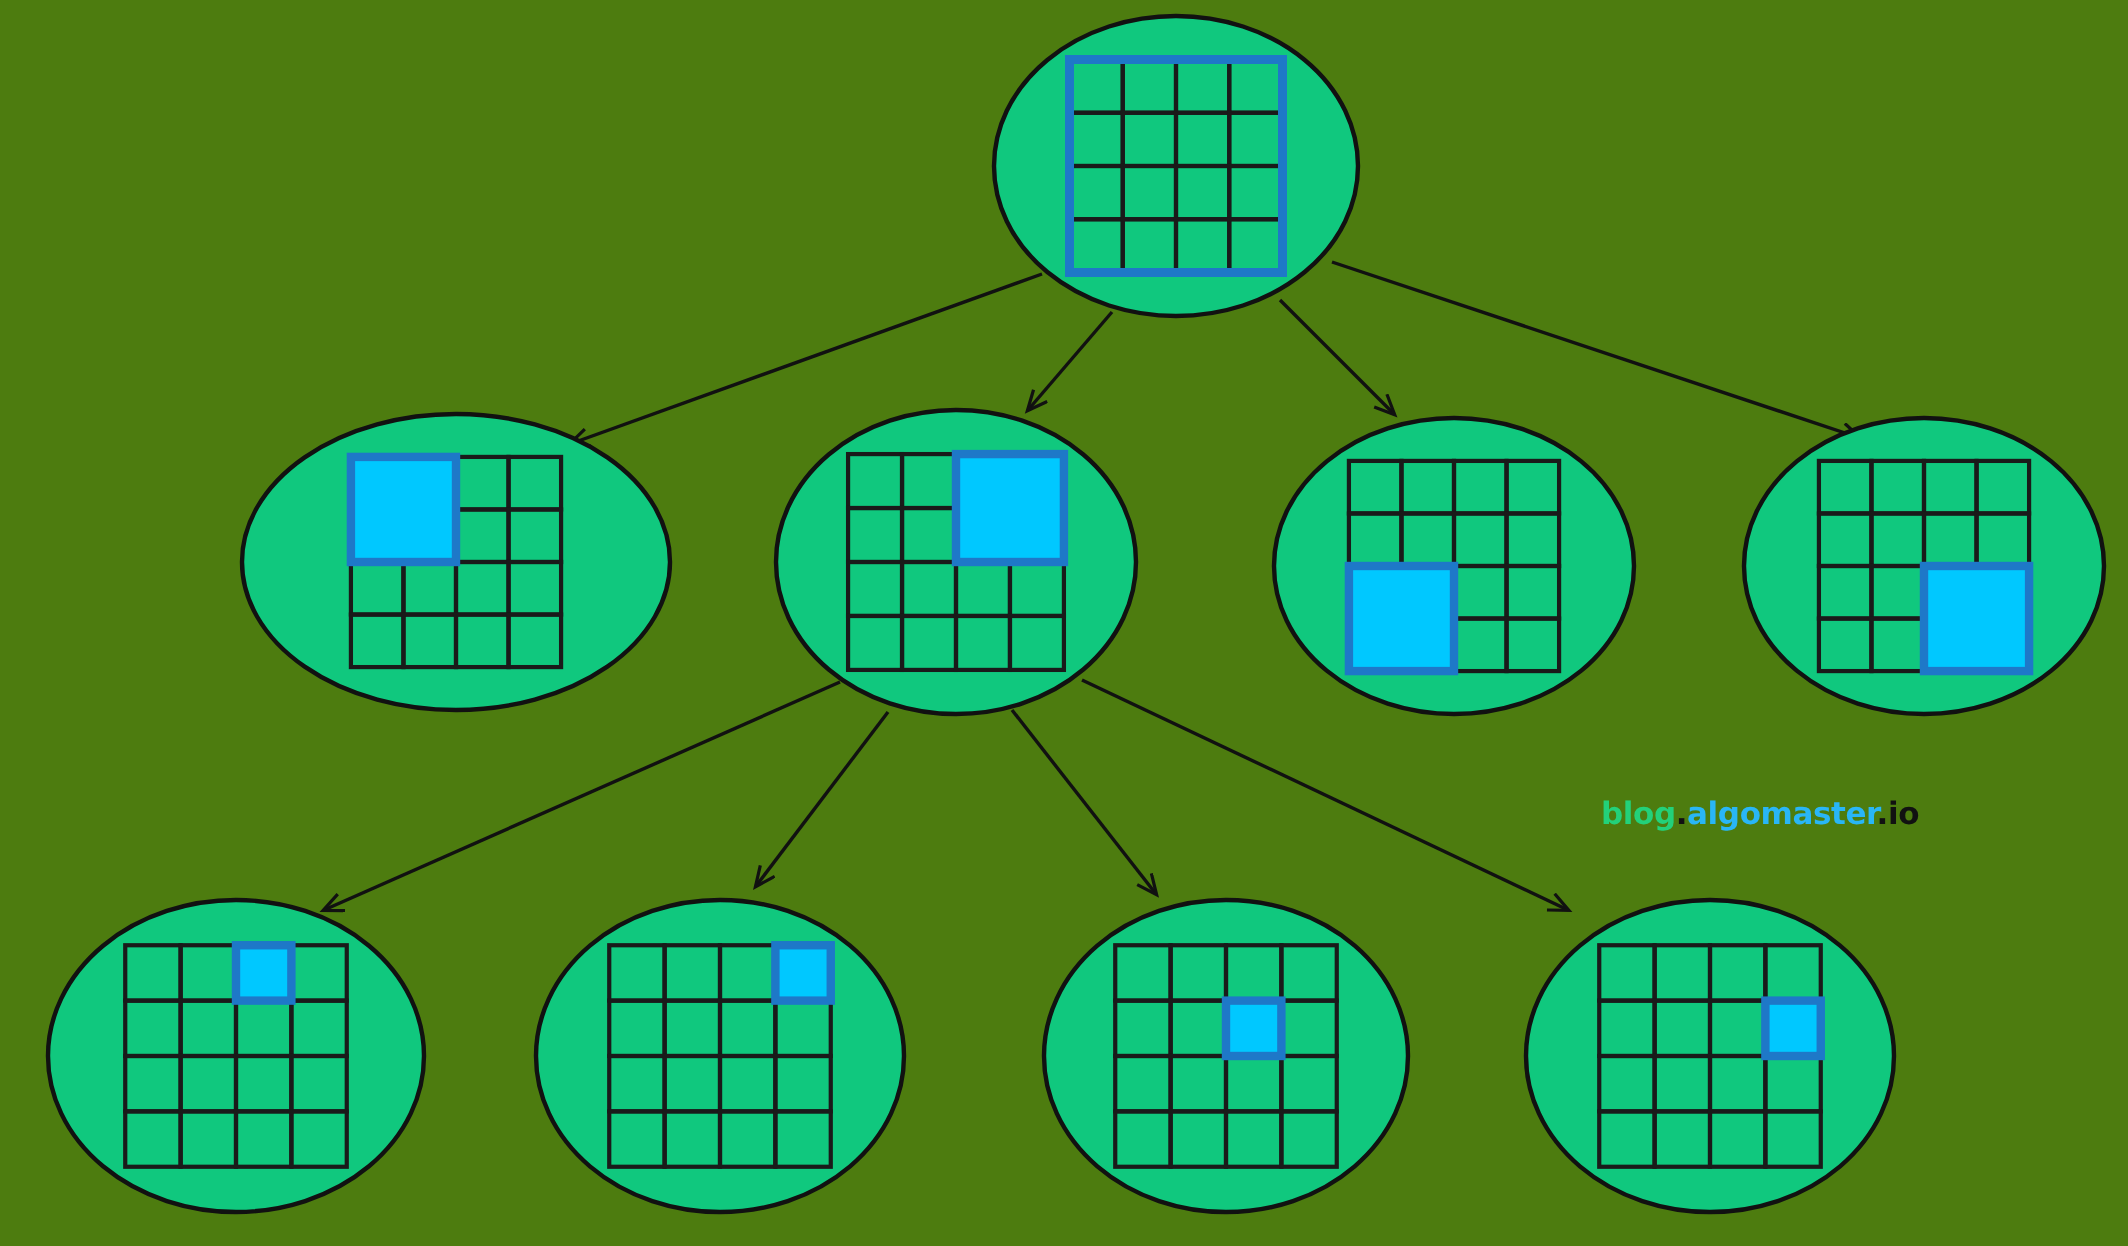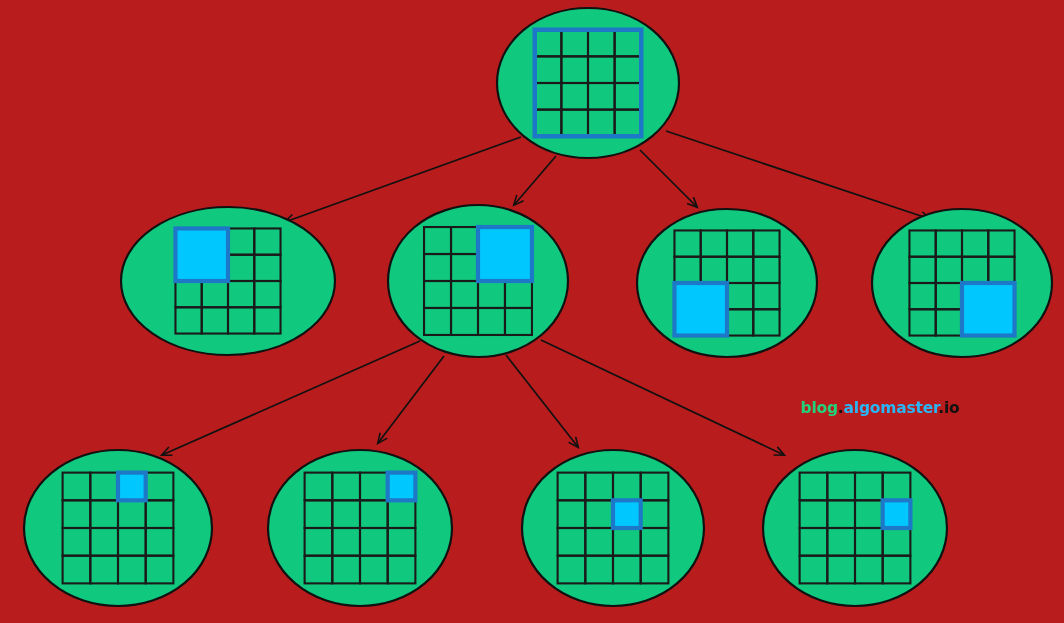--- a/index.html
+++ b/index.html
@@ -11,21 +11,21 @@
   body {
     width: 1064px;
     height: 623px;
     font-family: "Liberation Sans", sans-serif;
     overflow: hidden;
   }
   #canvas-root {
     position: relative;
     width: 1064px;
     height: 623px;
-    background: #b91c1c;
+    background: #4d7c0f;
   }
   #diagram-svg {
     position: absolute;
     top: 0;
     left: 0;
     width: 1064px;
     height: 623px;
     display: block;
   }
   .wm {

